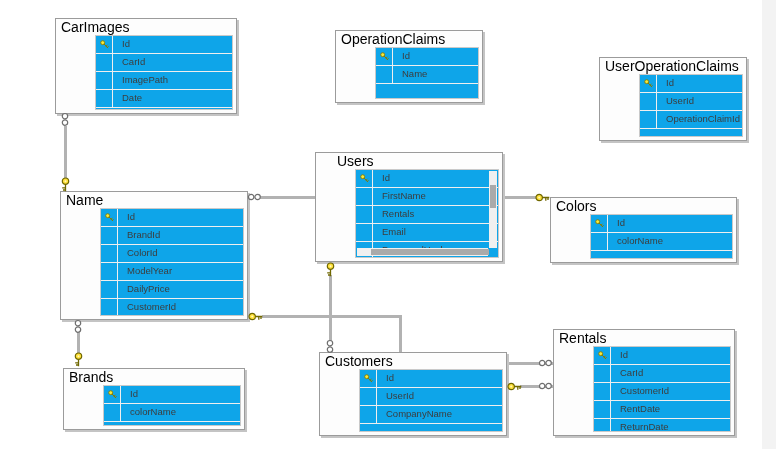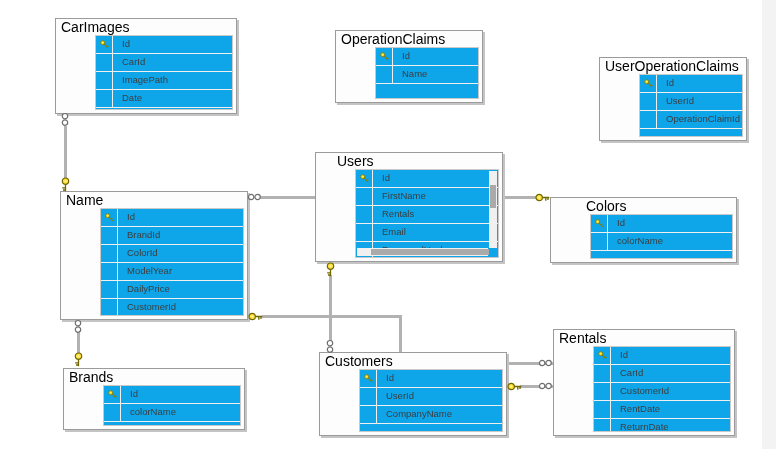--- a/index.html
+++ b/index.html
@@ -225,21 +225,21 @@
         <div class="row">
           <div class="keycell"></div>
           <div class="namecell">DailyPrice</div>
         </div>
         <div class="row">
           <div class="keycell"></div>
           <div class="namecell">CustomerId</div>
         </div>
       </div>
     </div>
-    <div class="tbl" style="left: 550px; top: 197px; width: 187px; height: 66px; padding-left: 30px;">
+    <div class="tbl" style="left: 550px; top: 197px; width: 187px; height: 66px;">
       <div class="tbl-title">Colors</div>
       <div class="tbl-rows">
         <div class="row">
           <div class="keycell">
             <svg width="9" height="9" viewBox="0 0 10 10">
               <circle cx="3" cy="3" r="2.2" fill="#f7ea3c" stroke="#867b00" stroke-width="1"></circle>
               <path d="M4.7 4.7 L8.6 8.6 M6.8 6.8 L8 5.6 M8.2 8.2 L9.2 7.2" stroke="#867b00" stroke-width="1.1" fill="none" stroke-linecap="round"></path>
             </svg>
           </div>
           <div class="namecell">Id</div>

